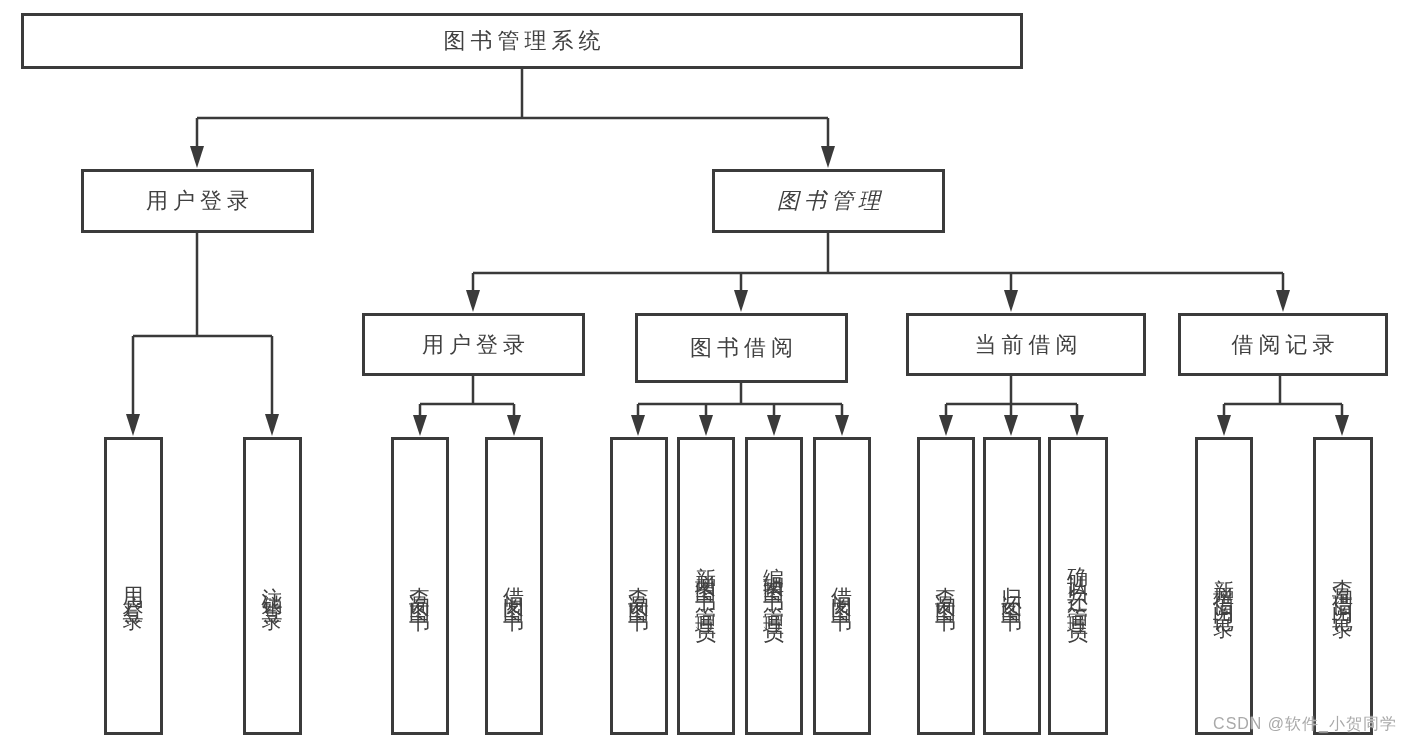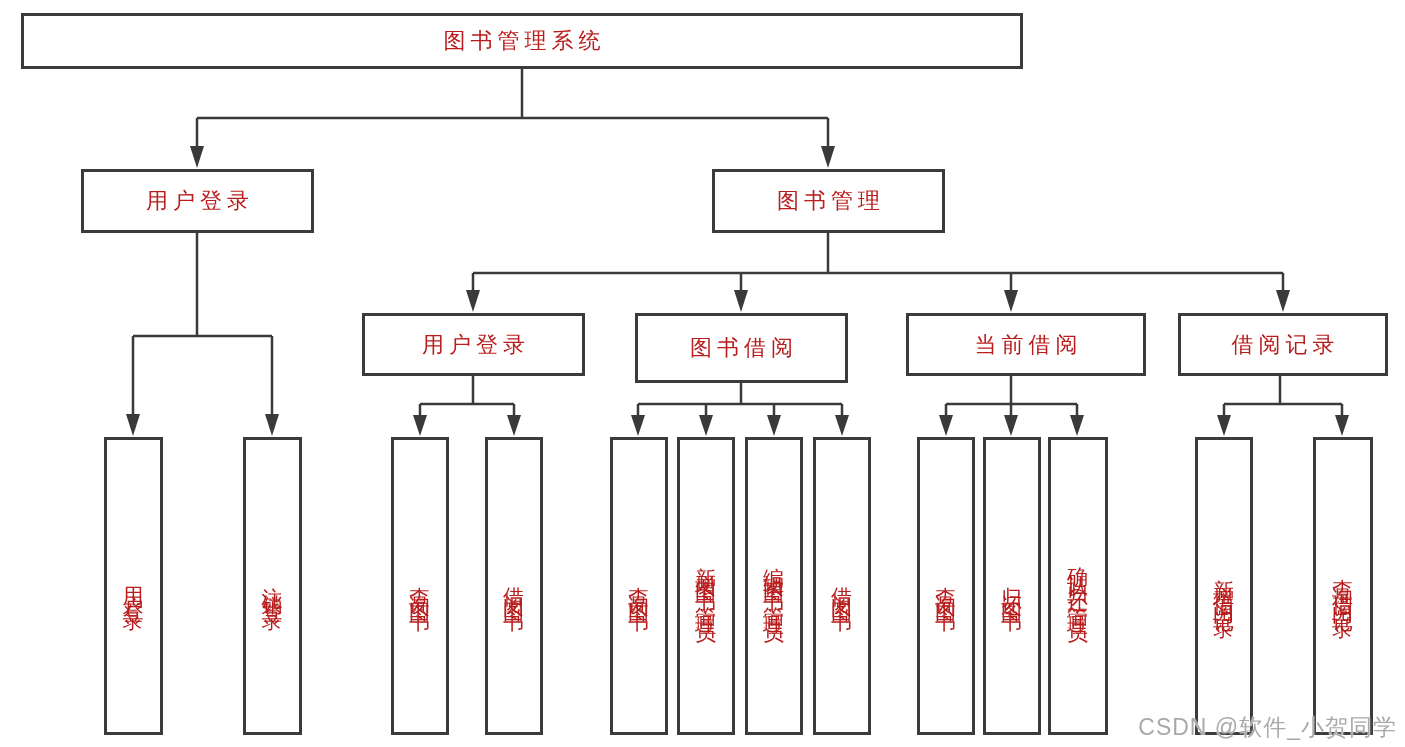--- a/index.html
+++ b/index.html
@@ -24,41 +24,41 @@
     pointer-events: none;
   }
   .box {
     position: absolute;
     box-sizing: border-box;
     border: 3px solid #3b3b3b;
     background: #ffffff;
     display: flex;
     align-items: center;
     justify-content: center;
-    color: #b91c1c;
+    color: #404040;
   }
   .box .hlabel {
     font-size: 22px;
     letter-spacing: 5px;
     text-indent: 5px;
     white-space: nowrap;
     line-height: 1;
   }
   .leaf .vlabel {
     writing-mode: vertical-rl;
     font-size: 21px;
     letter-spacing: 8px;
     line-height: 1;
     white-space: nowrap;
   }
   .watermark {
     position: absolute;
     right: 8px;
-    bottom: 4px;
-    font-size: 23px;
+    bottom: 12px;
+    font-size: 16px;
     color: #a9a9a9;
     text-shadow: 0 0 2px #ffffff, 0 0 1px #ffffff;
     letter-spacing: 1px;
     white-space: nowrap;
   }
 </style>
 </head>
 <body>
 
 <div class="stage">
@@ -107,21 +107,21 @@
     </g>
   </svg>
 
   <div class="box" style="left:21px; top:13px; width:1002px; height:56px;">
     <span class="hlabel">图书管理系统</span>
   </div>
 
   <div class="box" style="left:81px; top:169px; width:233px; height:64px;">
     <span class="hlabel">用户登录</span>
   </div>
-  <div class="box" style="left:712px; top:169px; width:233px; height:64px;">
+  <div class="box" style="left:712px; top:169px; width:233px; height:64px;font-style:italic;">
     <span class="hlabel">图书管理</span>
   </div>
 
   <div class="box" style="left:362px; top:313px; width:223px; height:63px;">
     <span class="hlabel">用户登录</span>
   </div>
   <div class="box" style="left:635px; top:313px; width:213px; height:70px;">
     <span class="hlabel">图书借阅</span>
   </div>
   <div class="box" style="left:906px; top:313px; width:240px; height:63px;">

